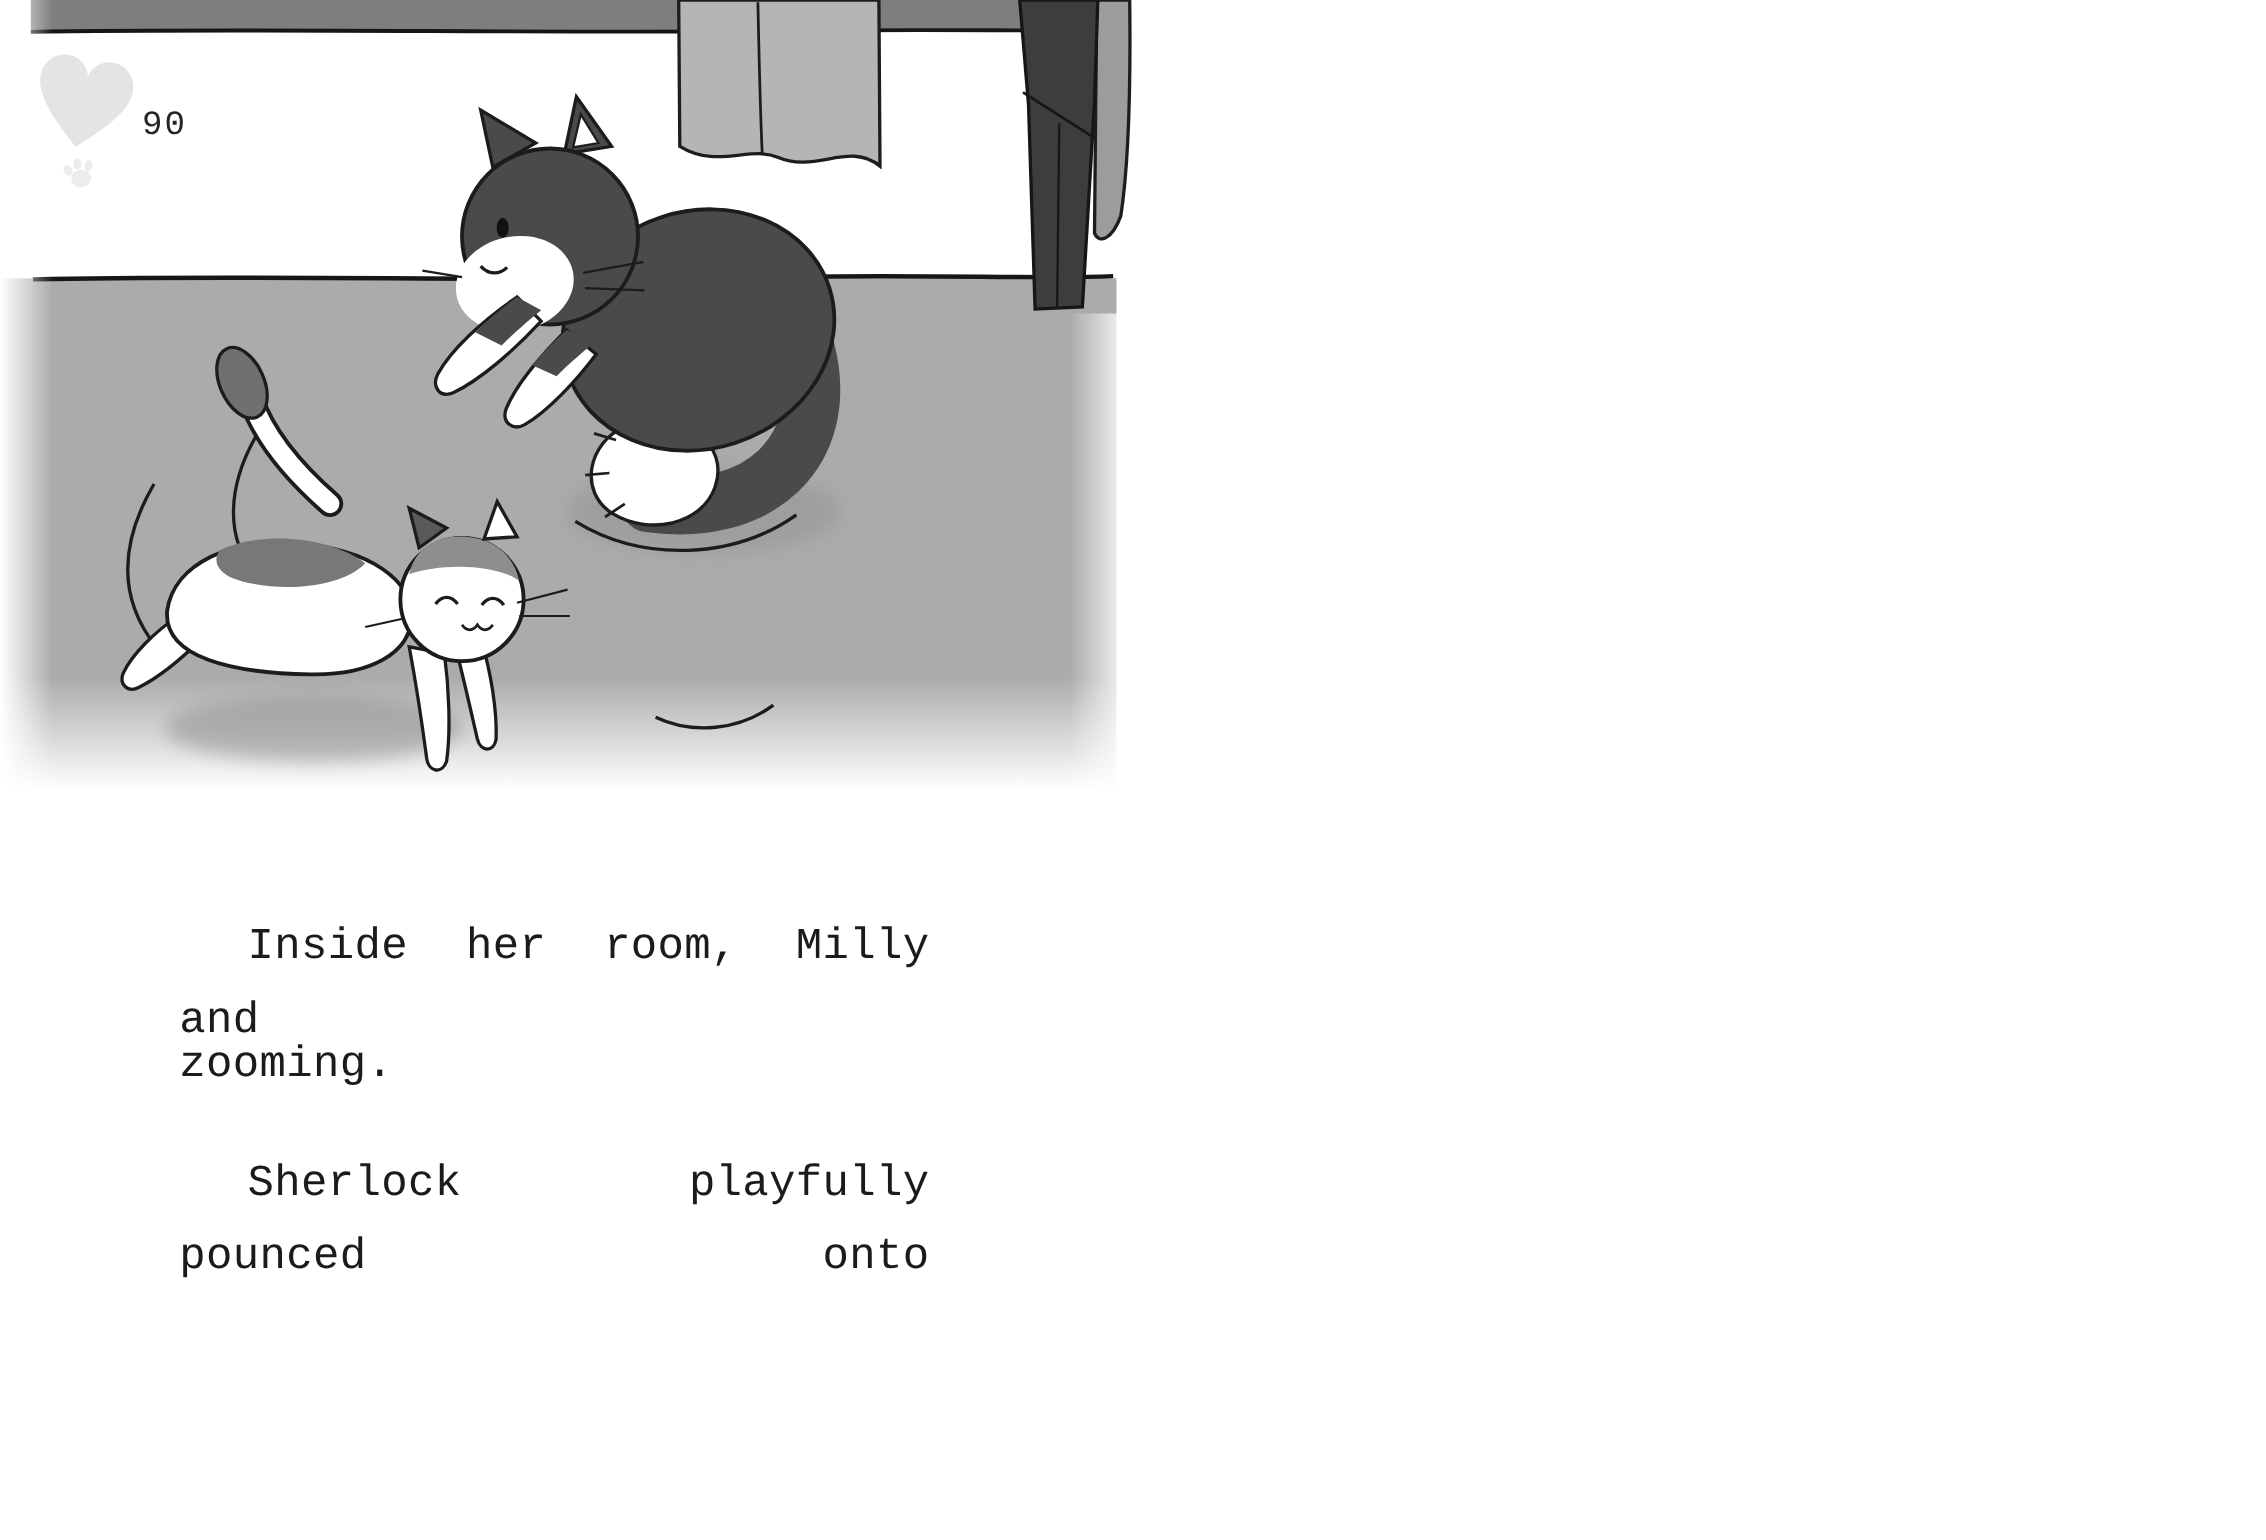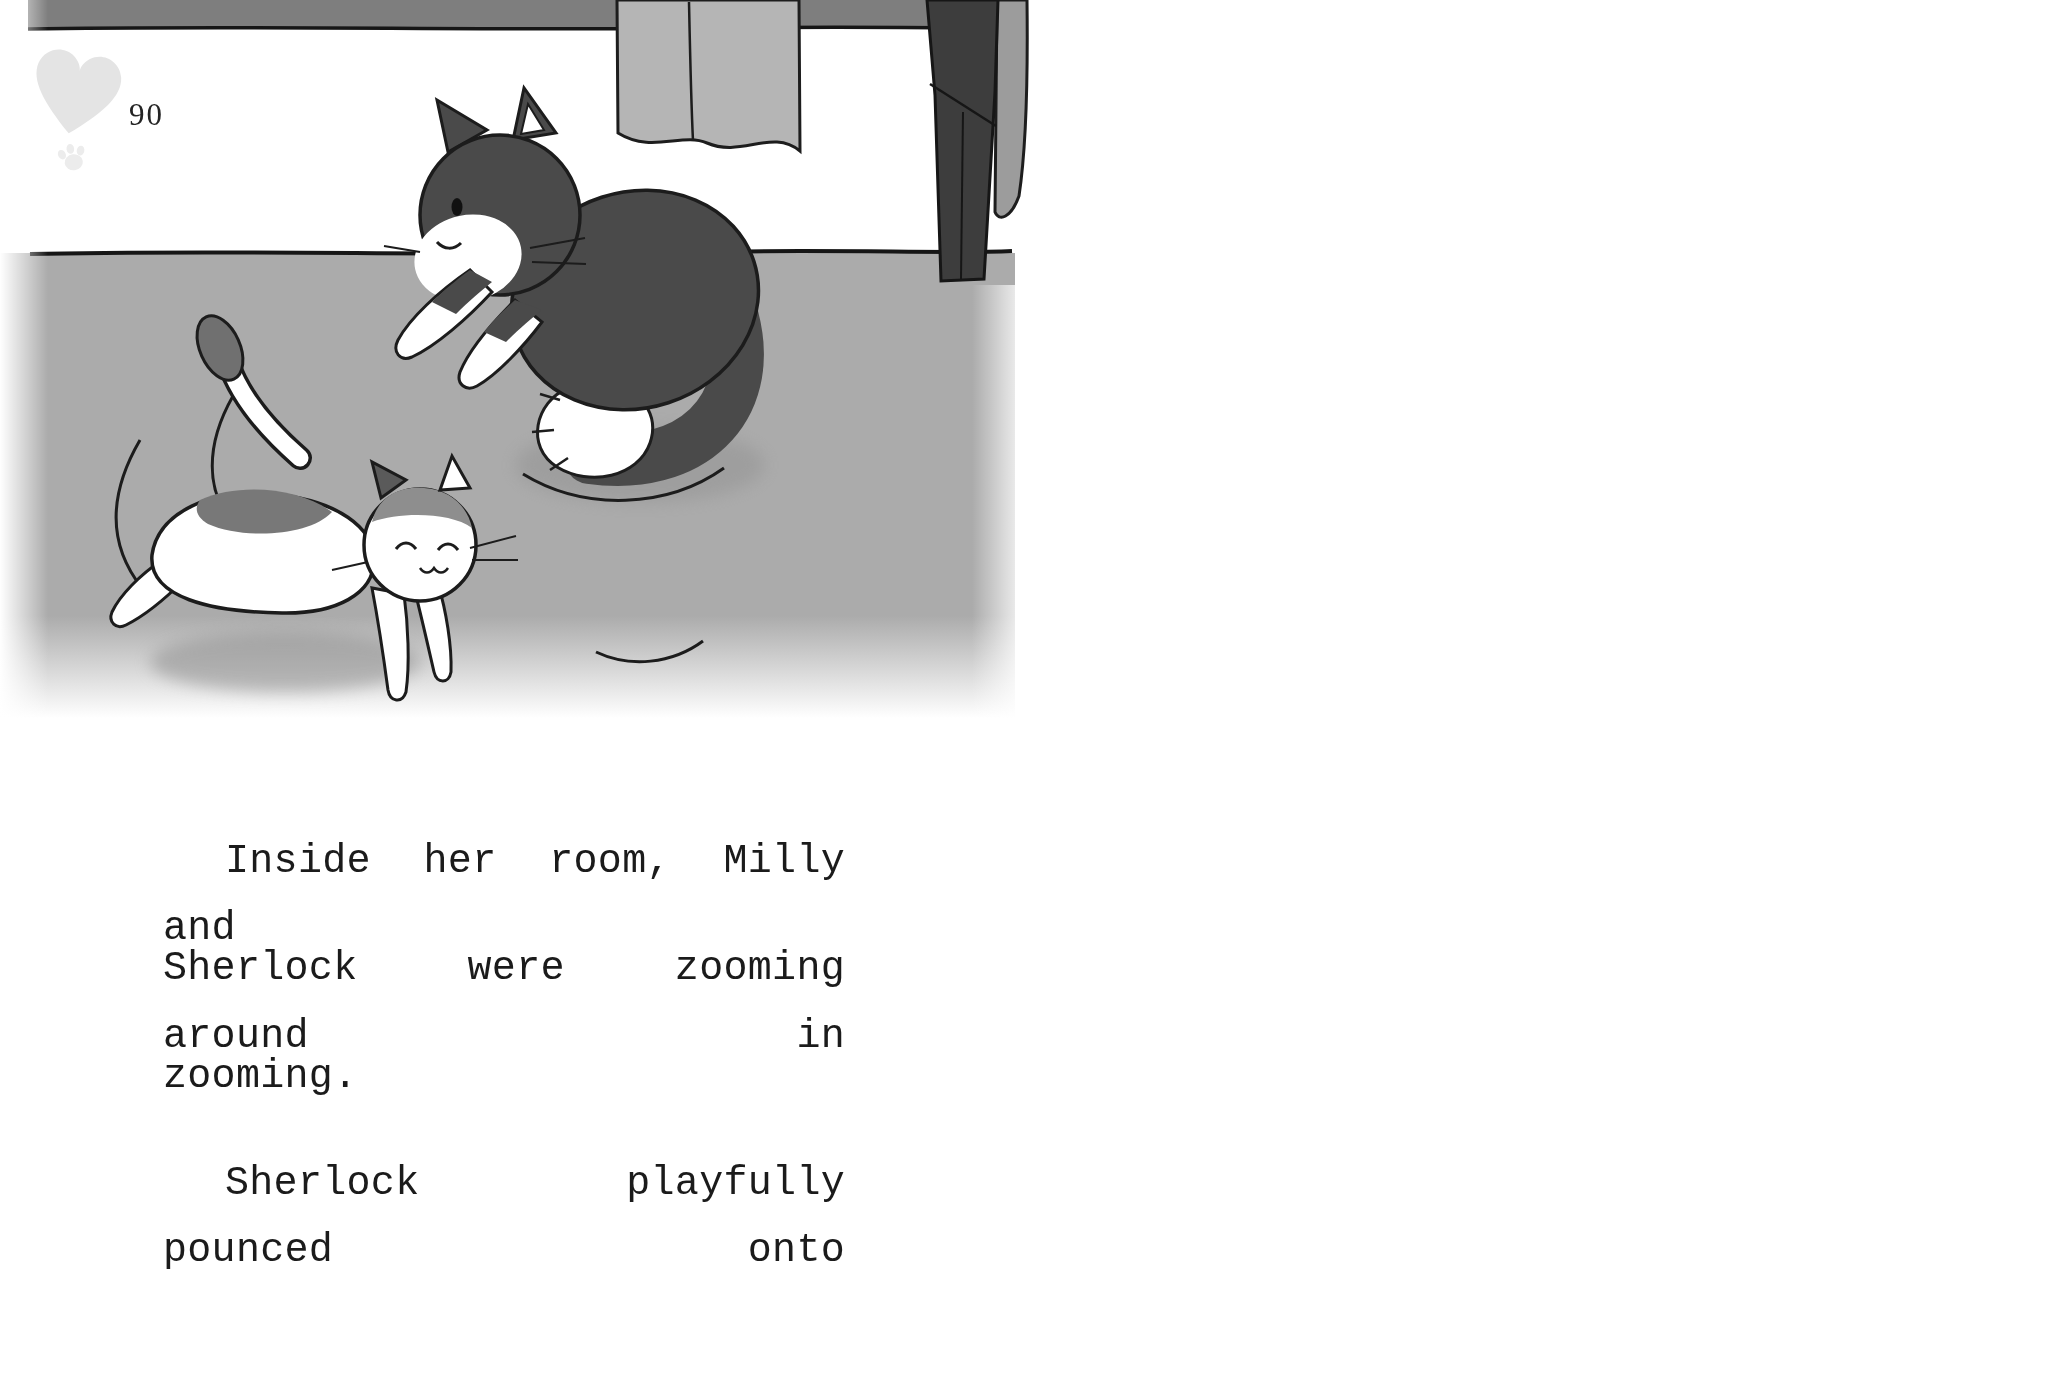--- a/index.html
+++ b/index.html
@@ -15,21 +15,21 @@
   .illus{position:absolute;}
   #illus-left{left:0;top:0;}
 
   .textblock{position:absolute;color:#1b1b1b;font-size:40px;}
   .tb-left{left:163px;top:788px;width:682px;}
   .line{height:67.3px;line-height:67.3px;letter-spacing:0.3px;word-spacing:2px;font-family:Liberation Mono, monospace;}
   .just{text-align:justify;text-align-last:justify;}
   .indent{text-indent:62px;}
 
   .pagenum{
-    position:absolute;font-family:Liberation Serif, serif;
+    position:absolute;font-family:Liberation Mono, monospace;
     font-size:31px;color:#242424;letter-spacing:2px;
   }
   #pn-left{left:129px;top:97px;}
 
   .deco{position:absolute;}
   #deco-heart-left{left:24px;top:44px;}
   #deco-paw-left{left:52px;top:138px;}
 </style>
 </head>
 <body>
@@ -139,21 +139,20 @@
         <ellipse cx="22" cy="40" rx="10" ry="13" transform="rotate(-20 22 40)"></ellipse>
         <ellipse cx="46" cy="28" rx="10" ry="13"></ellipse>
         <ellipse cx="72" cy="36" rx="10" ry="13" transform="rotate(18 72 36)"></ellipse>
       </g>
     </svg>
 
     <div id="pn-left" class="pagenum">90</div>
 
     <div class="textblock tb-left">
       <p class="line indent just">Inside her room, Milly and</p>
-      <p class="line just">Sherlock were zooming around in</p>
       <p class="line">zooming.</p>
       <p class="line indent just">Sherlock playfully pounced onto</p>
     </div>
   </section>
 
   <section class="page page-right">
 
     
 
     

